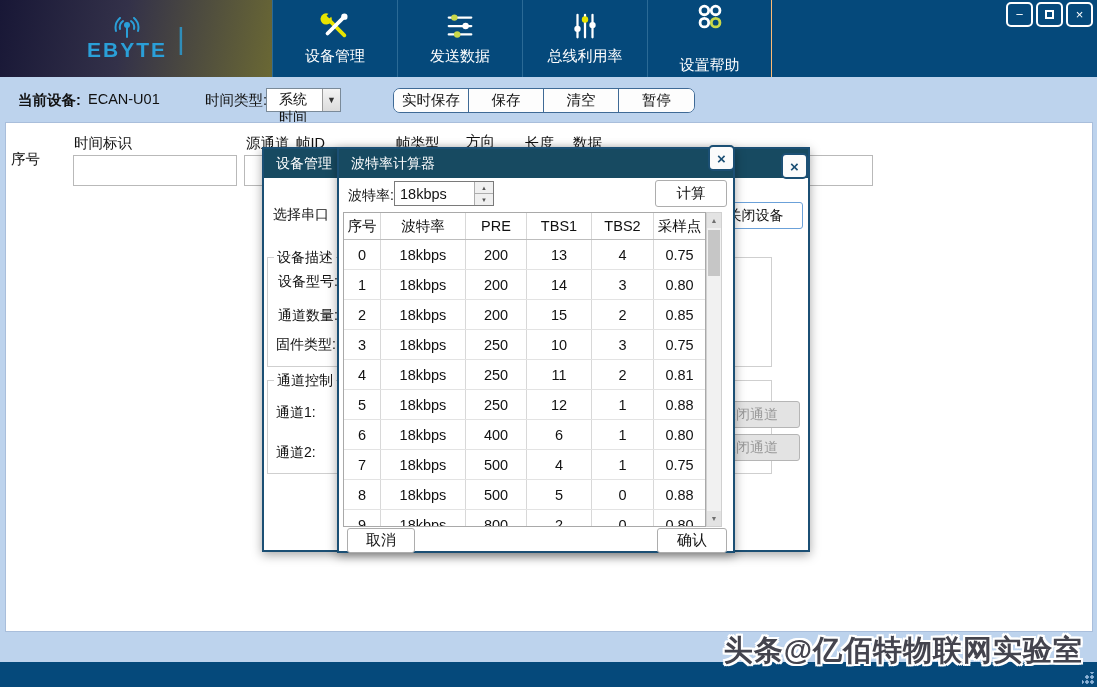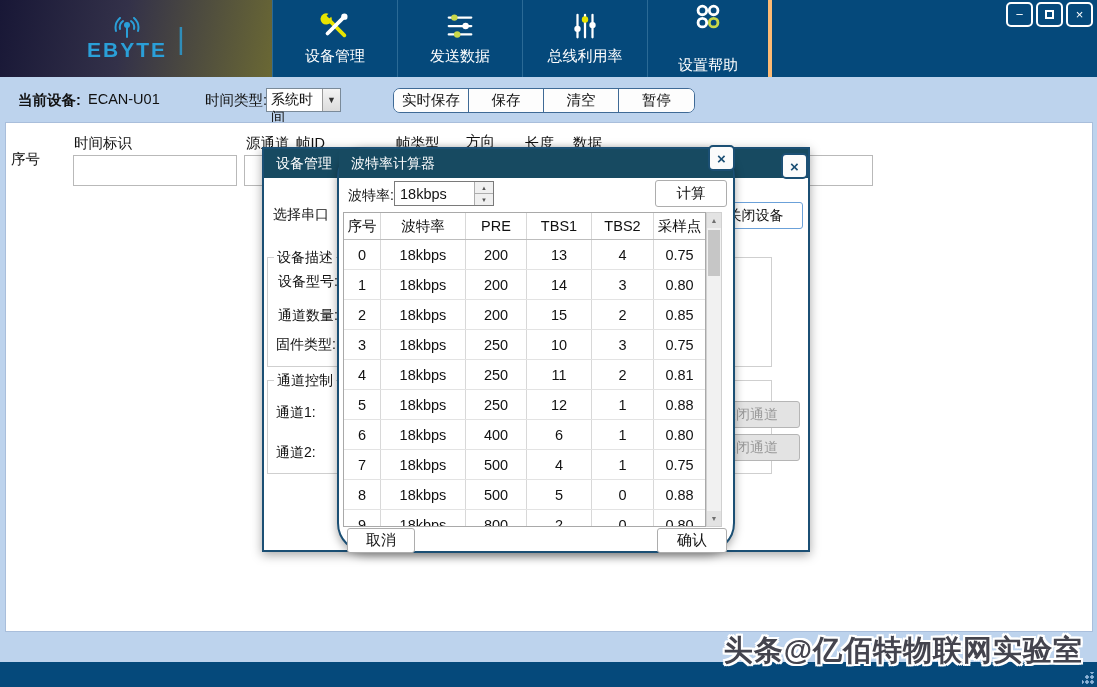--- a/index.html
+++ b/index.html
@@ -10,31 +10,31 @@
   .topbar { position:absolute; left:0; top:0; width:1097px; height:77px; background:#05497b; }
   .logo { position:absolute; left:0; top:0; width:272px; height:77px;
           background:linear-gradient(100deg,#181736 0%,#333149 45%,#6a6834 100%);
           display:flex; align-items:center; justify-content:center; gap:10px; }
   .brand-wrap { display:flex; flex-direction:column; align-items:center; }
   .brand { color:#2a9fd8; font-weight:bold; font-size:21px; letter-spacing:2px; line-height:1; }
   .logo-divider { color:#2a9fd8; font-size:30px; font-weight:200; opacity:.8; }
   .product { color:#1f9bd7; font-weight:bold; font-size:36px; letter-spacing:2px; }
   .nav { position:absolute; left:272px; top:0; height:77px; display:flex; }
   .nav-item { width:125px; height:77px; border-left:1px solid #2b6a96; display:flex; flex-direction:column; align-items:center; justify-content:center; gap:6px; cursor:pointer; }
-  .nav-item:last-child { border-right:4px solid #fdba74;gap:24px; }
+  .nav-item:last-child { border-right:1px solid #fdba74;gap:24px; }
   .nav-label { color:#ffffff; font-size:15px; }
   .winctrl { position:absolute; right:4px; top:2px; display:flex; gap:3px; }
   .wbtn { width:27px; height:25px; border:2px solid #ffffff; border-radius:5px; background:transparent; color:#ffffff; font-size:13px; display:flex; align-items:center; justify-content:center; cursor:pointer; }
   .wbtn .sq { width:9px; height:9px; border:2px solid #fff; }
 
   
   .toolbar { position:absolute; left:0; top:77px; width:1097px; height:45px; background:#bdd3ed; }
   .tb-text { position:absolute; top:14px; font-size:14.5px; color:#111; }
   .dropdown { position:absolute; left:266px; top:11px; width:75px; height:24px; background:#ffffff; border:1px solid #7a8a99; display:flex; }
-  .dd-value { flex:1; font-size:14px; color:#111; padding:2px 4px; }
+  .dd-value { flex:1; font-size:14px; color:#111; padding:2px 12px; }
   .dd-btn { width:18px; background:linear-gradient(#f4f4f4,#dcdcdc); border-left:1px solid #9a9a9a; color:#333; font-size:9px; display:flex; align-items:center; justify-content:center; }
   .btn-group { position:absolute; left:393px; top:11px; height:25px; display:flex; border:1px solid #3f6a96; border-radius:7px; overflow:hidden; background:#fff; }
   .gbtn { width:75px; height:100%; background:#fdfdfd; border-right:1px solid #3f6a96; font-size:14.5px; color:#111; display:flex; align-items:center; justify-content:center; cursor:pointer; }
   .gbtn:last-child { border-right:none; }
 
   
   .main { position:absolute; left:5px; top:122px; width:1088px; height:510px; background:#ffffff; border:1px solid #a9bedb; }
   .gh { position:absolute; font-size:14.5px; color:#111; white-space:nowrap; }
   .filter { position:absolute; height:31px; background:#fff; border:1px solid #b9b9b9; }
 
@@ -43,21 +43,21 @@
   .dlg-title { position:absolute; left:0; top:0; width:100%; height:29px; background:#174a61; color:#fff; font-size:14px; display:flex; align-items:center; padding-left:12px; }
   .dlg-close { position:absolute; width:27px; height:26px; background:#fbfbfb; border:2px solid #1b4f74; border-radius:5px; color:#1b4f74; font-size:15px; font-weight:bold; display:flex; align-items:center; justify-content:center; cursor:pointer; z-index:3; }
 
   .device-dlg { left:262px; top:147px; width:548px; height:405px; z-index:10; }
   .sb-label { position:absolute; font-size:14px; color:#111; white-space:nowrap; }
   .groupbox { position:absolute; border:1px solid #cfcfcf; }
   .gb-label { position:absolute; top:-9px; left:6px; background:#fff; padding:0 3px; font-size:14px; color:#111; }
   .dev-btn { position:absolute; height:27px; background:#fff; border:1px solid #6ba1d9; border-radius:3px; font-size:14px; color:#111; display:flex; align-items:center; justify-content:center; cursor:pointer; }
   .dev-btn.disabled { background:#e3e3e3; border:1px solid #b5b5b5; color:#9a9a9a; }
 
-  .calc-dlg { left:337px; top:147px; width:398px; height:406px; z-index:20;border-radius:30px; }
+  .calc-dlg { left:337px; top:147px; width:398px; height:406px; z-index:20; }
   .baud-label { position:absolute; left:9px; top:38px; font-size:14px; color:#111; }
   .spinbox { position:absolute; left:55px; top:32px; width:100px; height:25px; display:flex; border:1px solid #7a7a7a; background:#fff; }
   .spin-input { flex:1; border:none; outline:none; font-size:14.5px; color:#111; padding:2px 5px; font-family:inherit; width:70px; }
   .spin-arrows { width:19px; display:flex; flex-direction:column; border-left:1px solid #adadad; }
   .spin-arrows div { flex:1; background:#f0f0f0; border-bottom:1px solid #adadad; font-size:6px; color:#555; display:flex; align-items:center; justify-content:center; cursor:pointer; }
   .spin-arrows div:last-child { border-bottom:none; }
   .calc-btn { position:absolute; left:316px; top:31px; width:72px; height:27px; background:#fff; border:1px solid #adadad; border-radius:3px; font-size:14.5px; color:#111; display:flex; align-items:center; justify-content:center; cursor:pointer; }
 
   .calc-table { position:absolute; left:4px; top:63px; width:363px; height:315px; overflow:hidden; border:1px solid #a9a9a9; background:#fff; }
   .calc-head { display:flex; height:27px; border-bottom:1px solid #bdbdbd; }

